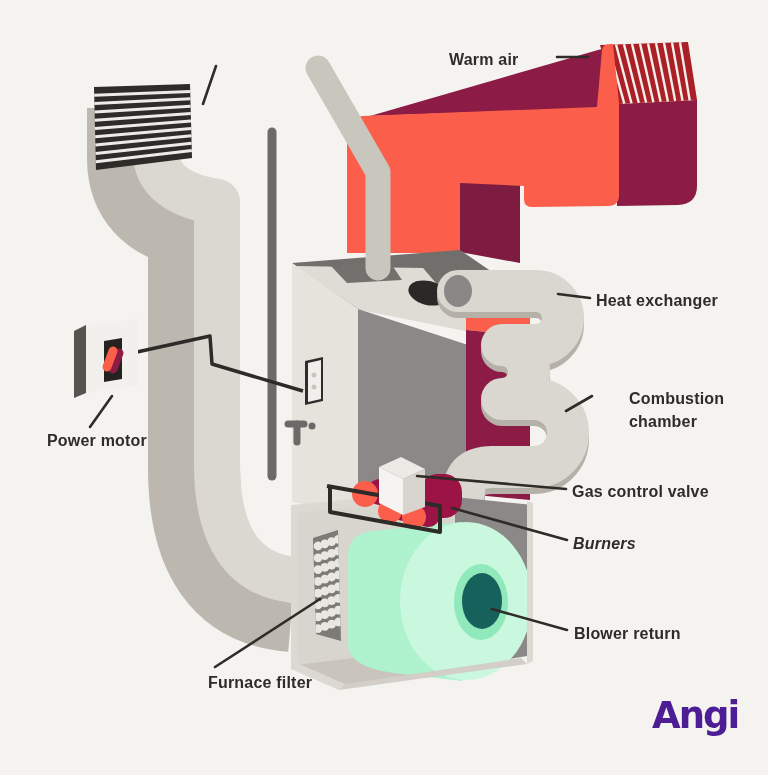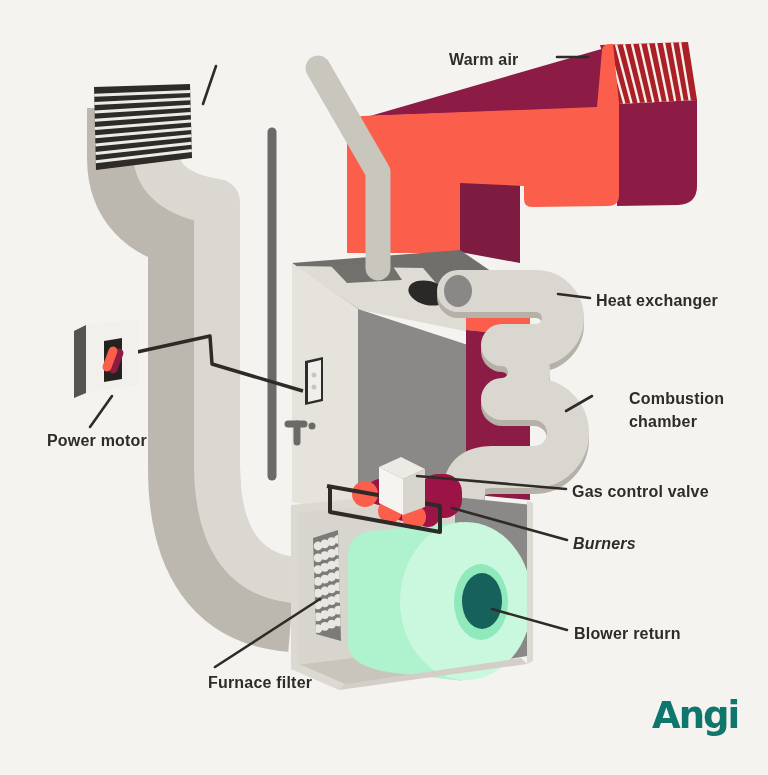--- a/index.html
+++ b/index.html
@@ -13,21 +13,21 @@
   #lbl-warm{left:449px;top:48px;width:100px;text-align:left;}
   #lbl-heat{left:596px;top:289px;}
   #lbl-comb{left:597px;top:387px;width:112px;}
   #lbl-gas{left:572px;top:480px;}
   #lbl-burn{left:573px;top:532px;font-style:italic;}
   #lbl-blow{left:574px;top:622px;}
   #lbl-filt{left:163px;top:671px;margin-left:45px;}
   #lbl-pow{left:47px;top:429px;}
   #angi-logo{position:absolute;left:652px;top:696px;
              font:800 37px/40px "DejaVu Sans", sans-serif;
-             color:#0f766e;letter-spacing:-2px;}
+             color:#4c1d95;letter-spacing:-2px;}
 </style>
 </head>
 <body>
 
 <div class="stage">
 <svg width="768" height="775" viewBox="0 0 768 775">
   <defs>
     <clipPath id="filterClip">
           <polygon points="313,538 338,530 341,641 316,634"></polygon>
         </clipPath>

